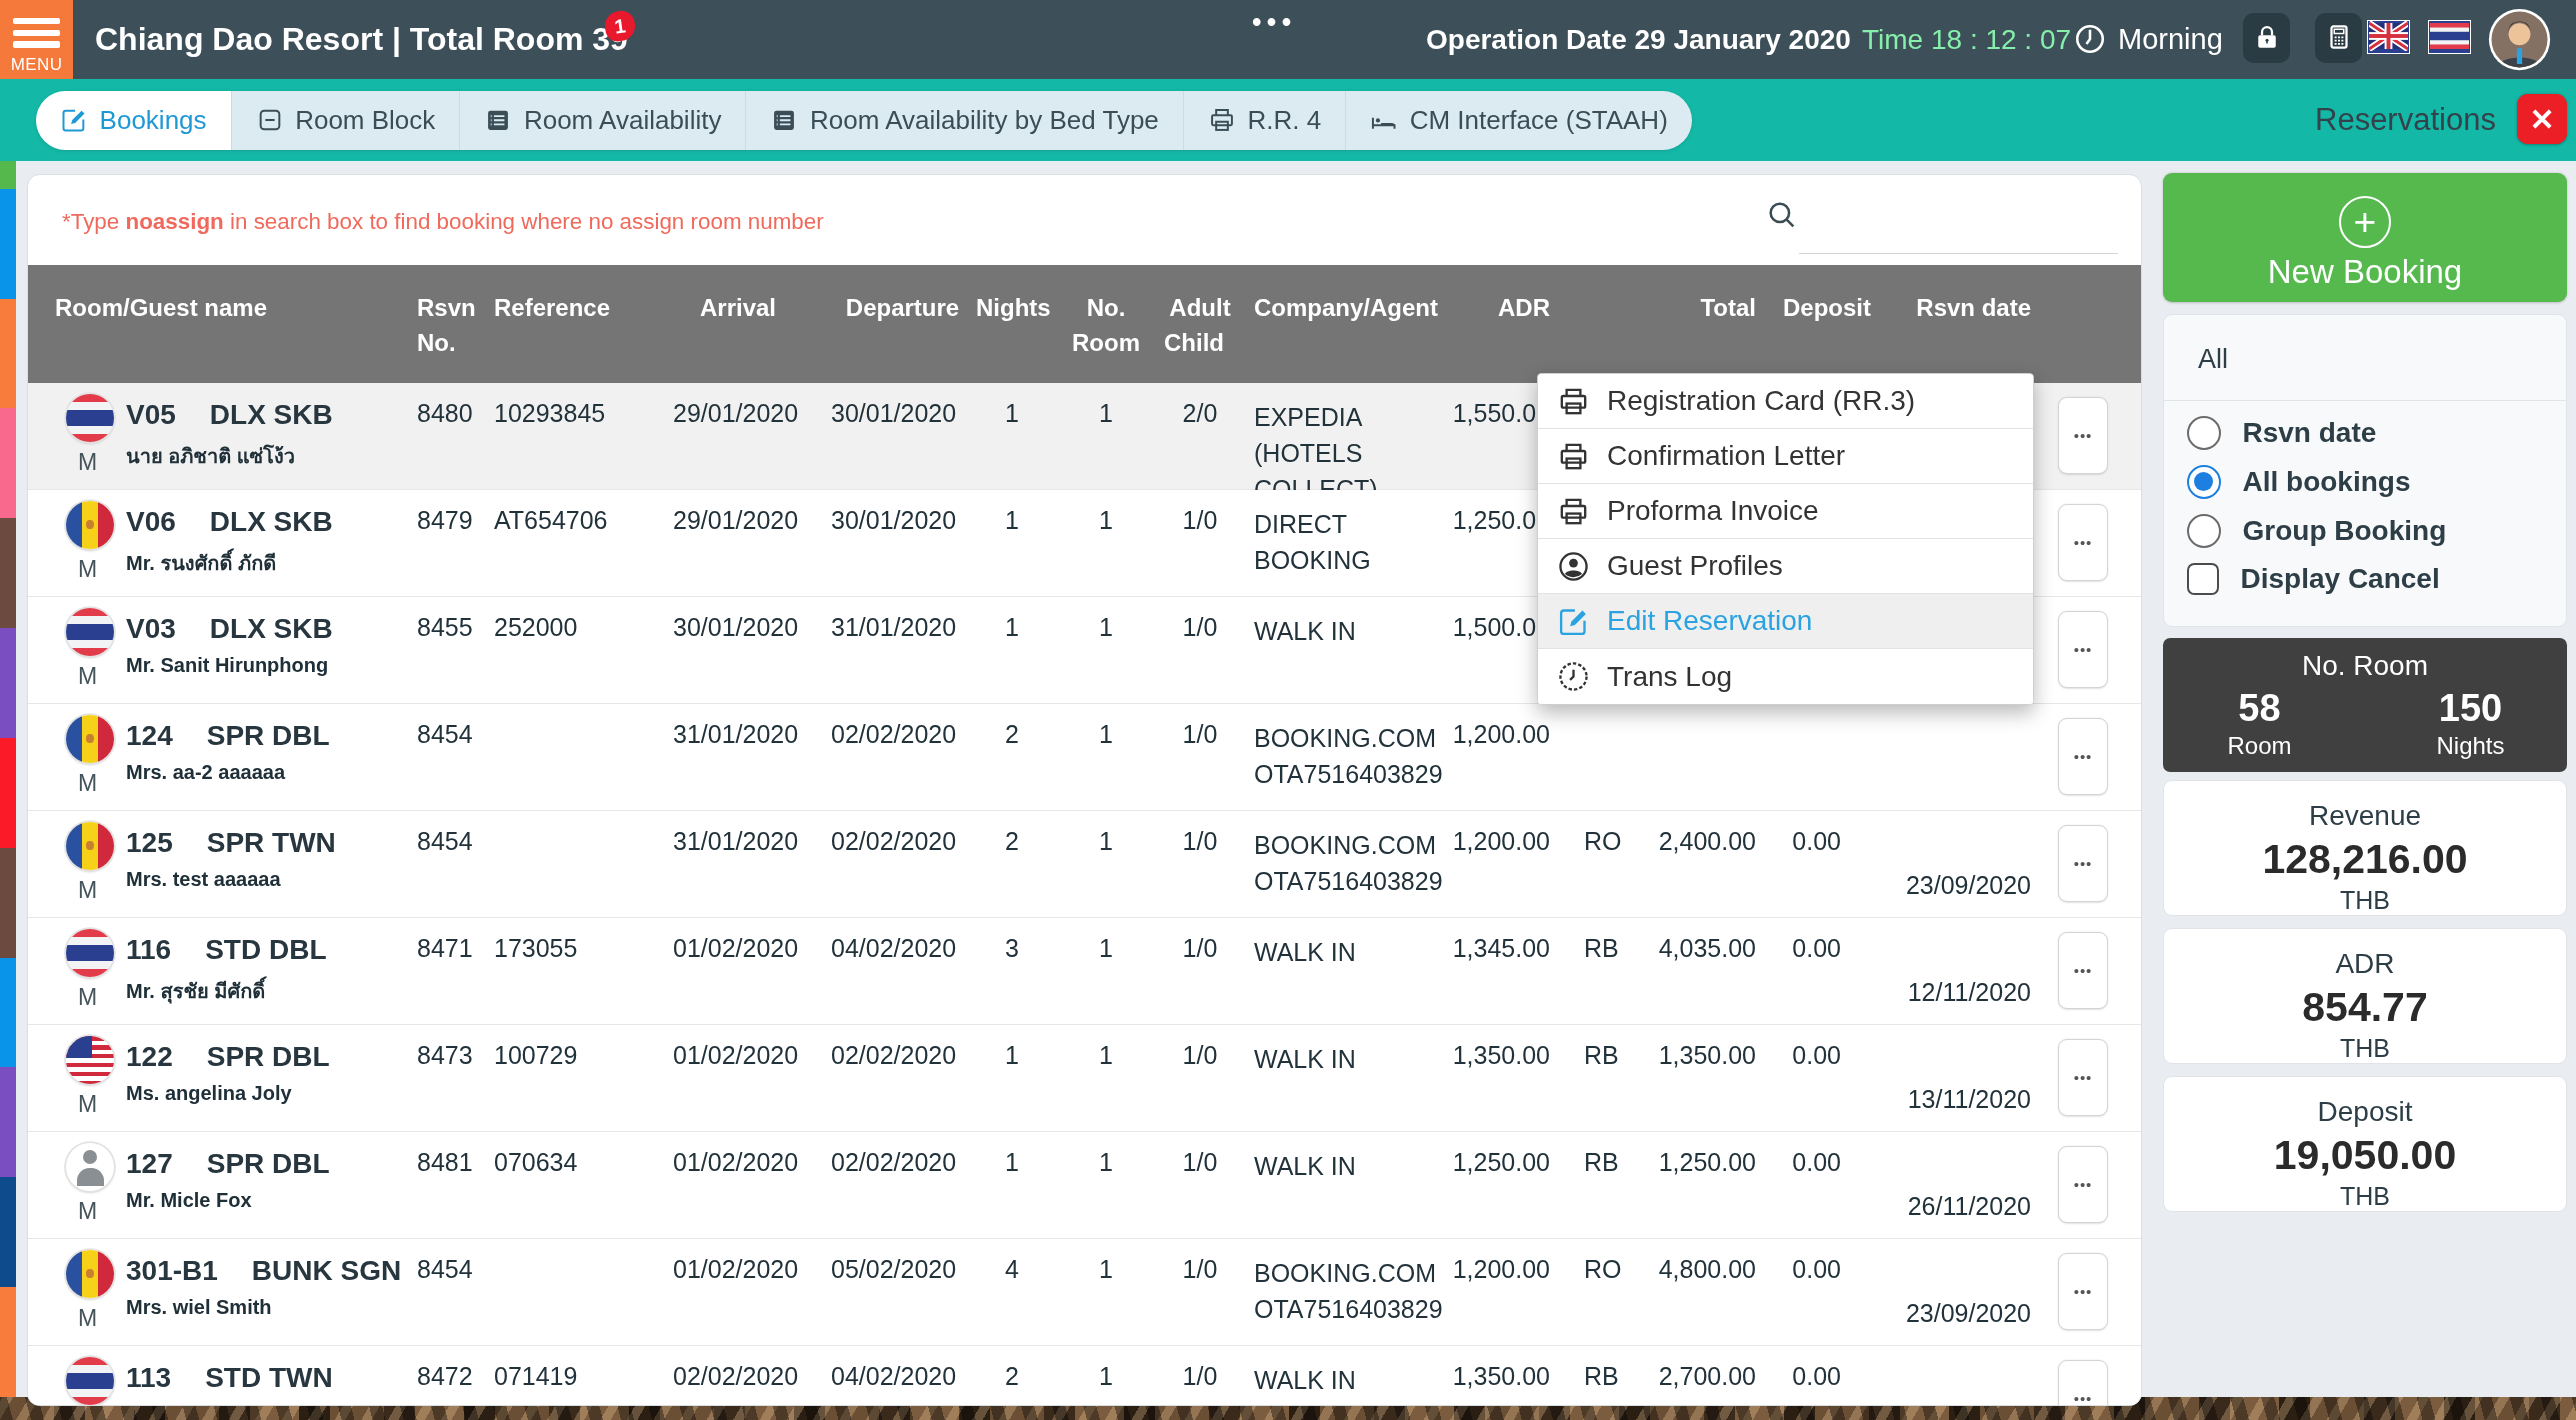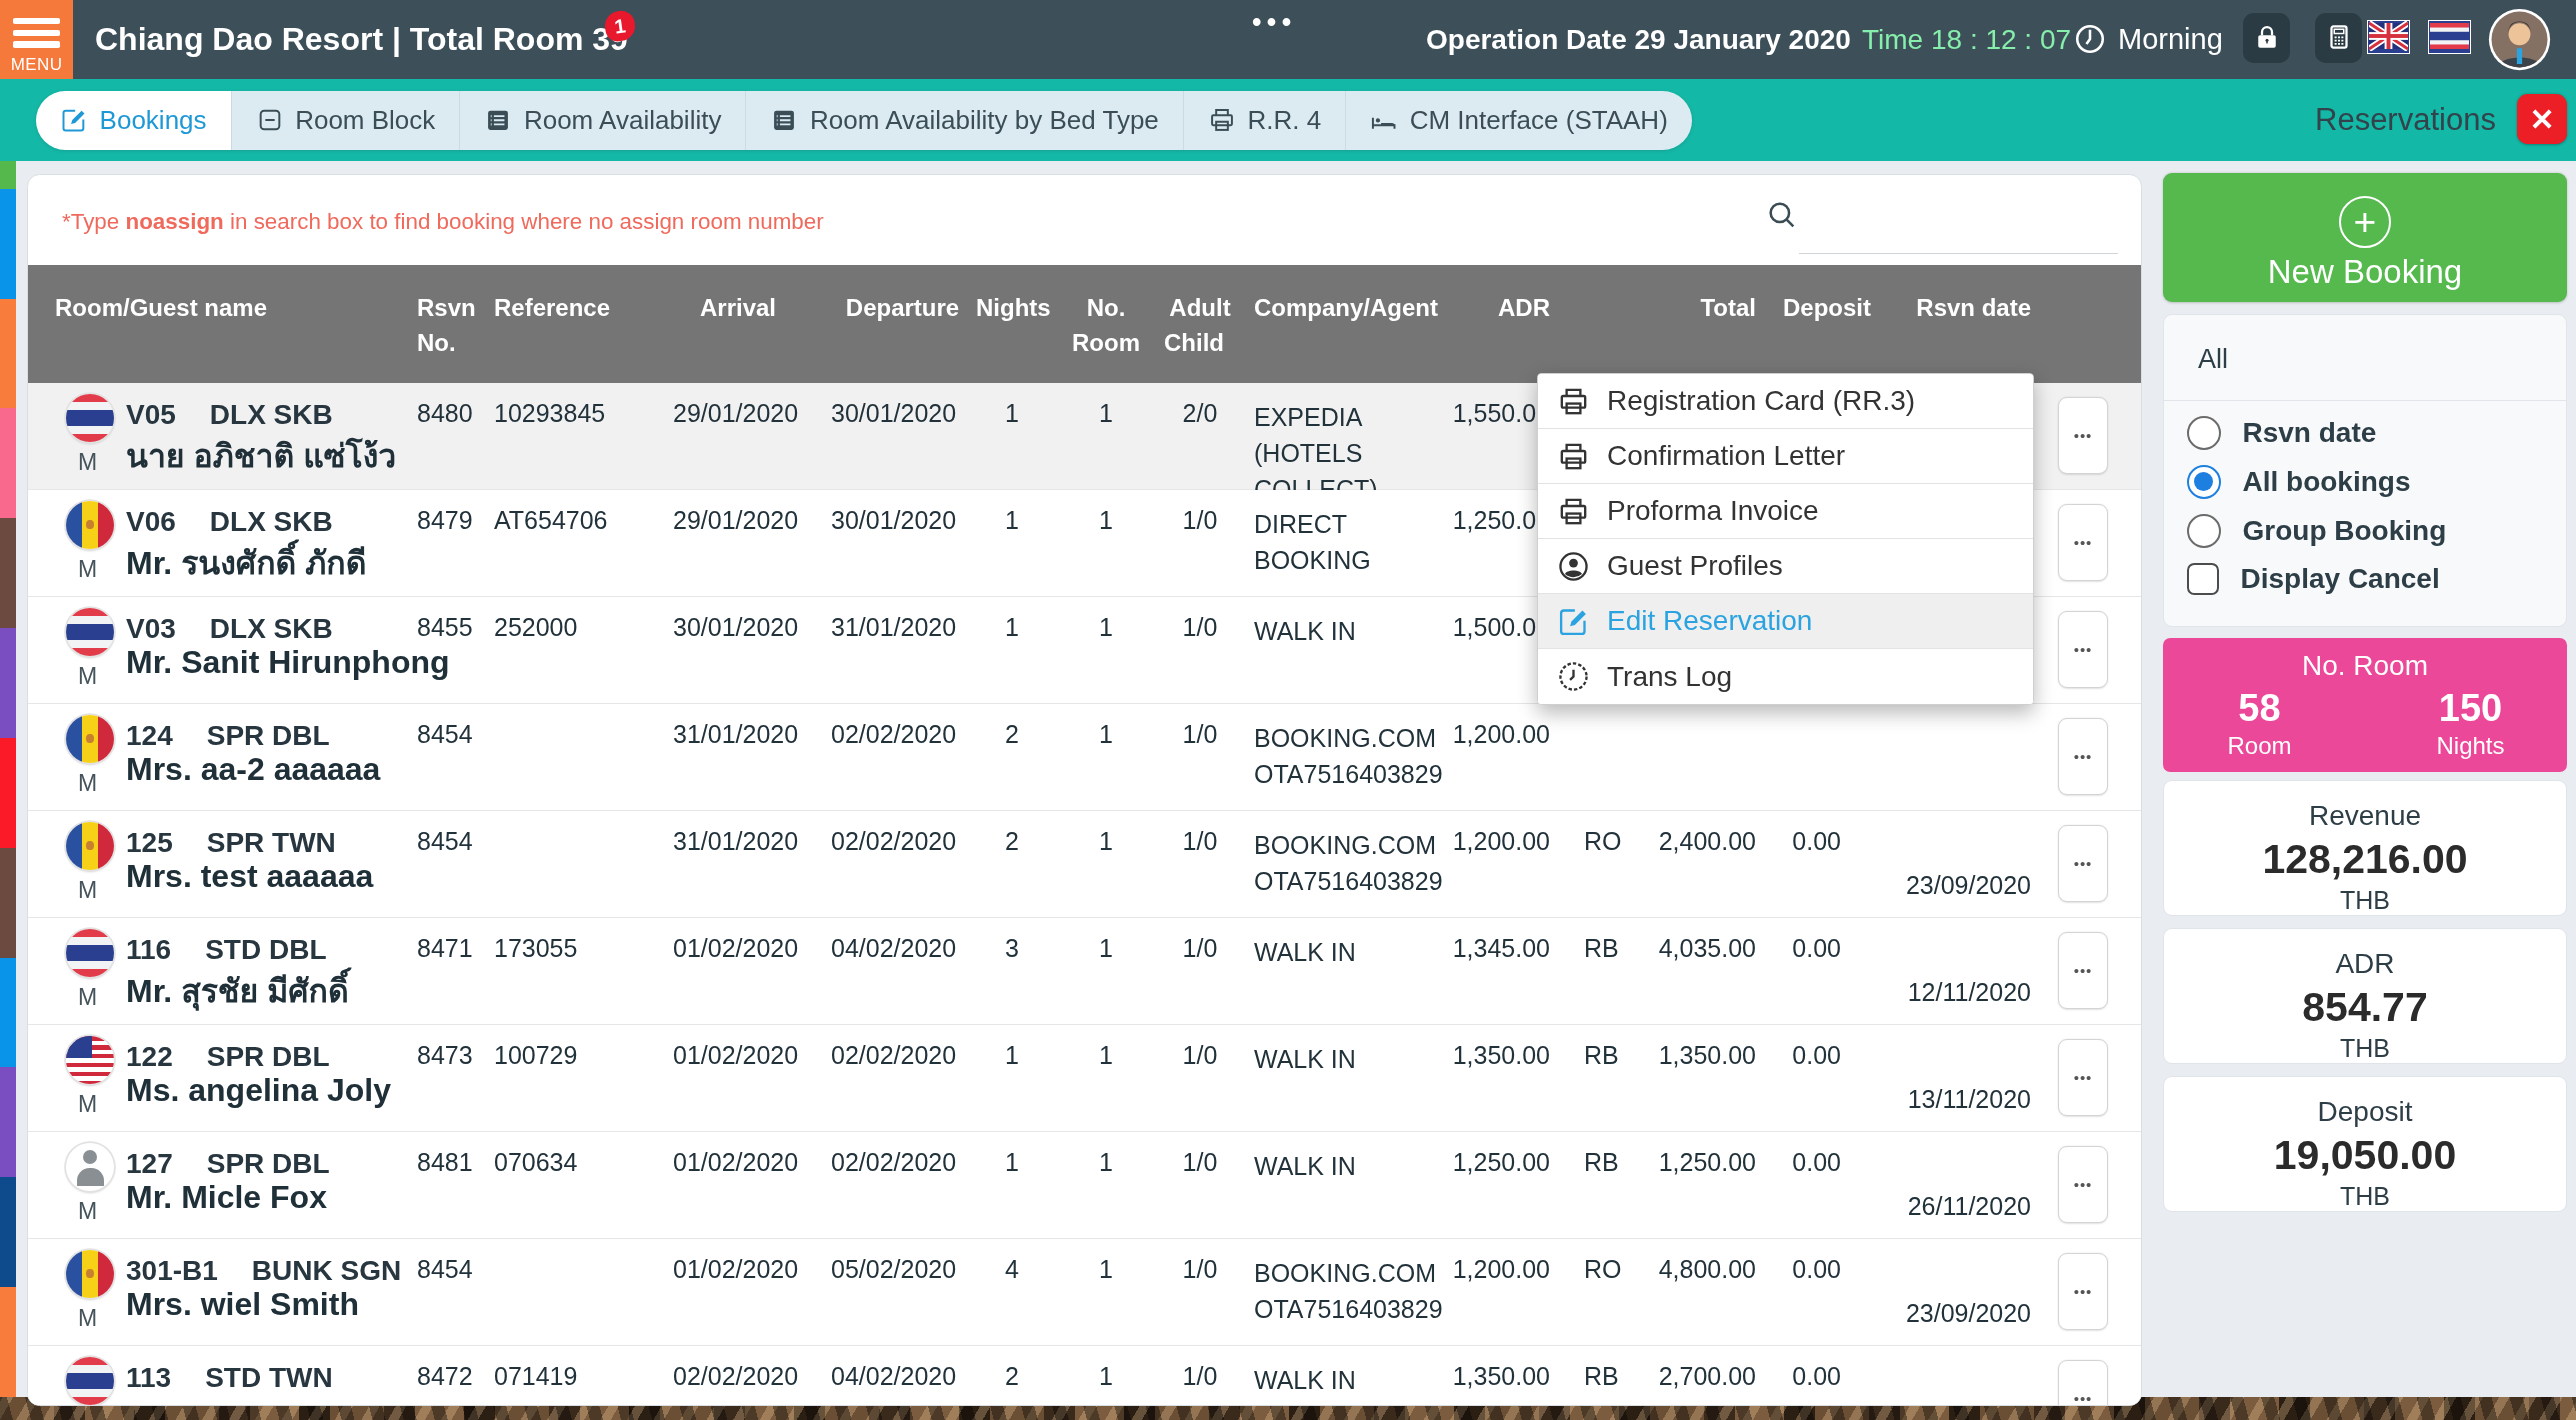--- a/index.html
+++ b/index.html
@@ -59,21 +59,21 @@
   .row.sel{background:#f1f1f1;}
   .cell{position:absolute;top:16px;font-size:25px;color:#22323b;white-space:nowrap;}
   .c-room{left:98px;} .c-rsvn{left:389px;} .c-ref{left:466px;} .c-arr{left:645px;} .c-dept{left:803px;}
   .c-nts{left:948px;width:72px;text-align:center;} .c-rm{left:1042px;width:72px;text-align:center;} .c-ac{left:1136px;width:72px;text-align:center;}
   .c-agent{left:1226px;width:201px;white-space:normal;line-height:36px;}
   .c-adr{left:1395px;width:127px;text-align:right;} .c-rate{left:1556px;width:54px;}
   .c-total{left:1610px;width:118px;text-align:right;} .c-depo{left:1731px;width:82px;text-align:right;}
   .c-date{left:1869px;width:134px;text-align:right;margin-top:44px;}
   .rno,.rtype{font-size:28px;font-weight:bold;color:#27363f;}
   .rtype{margin-left:34px;}
-  .guest{position:absolute;left:98px;top:47px;font-size:32px;font-weight:bold;color:#203039;white-space:nowrap;}
+  .guest{position:absolute;left:98px;top:57px;font-size:20px;font-weight:bold;color:#203039;white-space:nowrap;}
   .flag{position:absolute;left:38px;top:10.7px;width:48px;height:48px;border-radius:50%;overflow:hidden;box-shadow:0 0 0 1.8px #e2e2e2,0 1.8px 2.7px rgba(0,0,0,.2);}
   .f-th{background:linear-gradient(180deg,#e23b49 0 17%,#f2f3f4 17% 33%,#2a3f8f 33% 67%,#f2f3f4 67% 83%,#e23b49 83% 100%);}
   .f-ad{background:linear-gradient(90deg,#2a50a0 0 34%,#f7d117 34% 66%,#d0293c 66% 100%);position:absolute;}
   .f-ad::after{content:"";position:absolute;left:42%;top:40%;width:16%;height:20%;background:#c87f2f;border-radius:50%;}
   .f-us{background:repeating-linear-gradient(180deg,#d0293c 0 4.5px,#fff 4.5px 9px);position:absolute;}
   .f-us::before{content:"";position:absolute;left:0;top:0;width:55%;height:46%;background:#2a3f8f;}
   .f-person{background:#fff;position:absolute;}
   .f-person::before{content:"";position:absolute;left:17px;top:7.2px;width:14.3px;height:14.3px;border-radius:50%;background:#8a8f94;}
   .f-person::after{content:"";position:absolute;left:10.7px;top:25px;width:27px;height:18px;border-radius:12.5px 12.5px 0 0;background:#8a8f94;}
   .mlab{position:absolute;left:50px;top:66px;font-size:23px;color:#45535b;}
@@ -94,21 +94,21 @@
   .newbk .nb-label{font-size:33px;}
   .filtercard{position:absolute;left:0;top:314px;width:404px;height:313px;background:#f8f9fa;border:0.9px solid #e1e5e9;border-radius:9px;}
   .filtertitle{padding:29px 0 0 34px;font-size:27px;color:#2d3e47;}
   .filterdiv{margin-top:25px;border-top:0.9px solid #e1e5e9;}
   .opt{display:flex;align-items:center;gap:21.5px;padding-left:23px;margin-top:15px;cursor:pointer;}
   .opt .lab{font-size:28px;color:#2d3e47;font-weight:bold;}
   .radio{width:34px;height:34px;border:2.7px solid #6b6b6b;border-radius:50%;background:#fff;position:relative;flex:0 0 34px;}
   .radio.on{border-color:#1d7fe0;}
   .radio.on::after{content:"";position:absolute;left:4.5px;top:4.5px;width:19.7px;height:19.7px;border-radius:50%;background:#1d7fe0;}
   .chk{width:32px;height:32px;border:2.7px solid #4c4c4c;border-radius:7.2px;background:#fff;flex:0 0 32px;}
-  .noroom{position:absolute;left:0;top:638px;width:404px;height:134px;background:#ec4899;border-radius:7.2px;color:#fff;text-align:center;}
+  .noroom{position:absolute;left:0;top:638px;width:404px;height:134px;background:#404040;border-radius:7.2px;color:#fff;text-align:center;}
   .noroom .nr-title{font-size:28px;margin-top:11.6px;}
   .nr-cols{display:flex;margin-top:5.4px;gap:18px;}
   .nr-col{flex:1;}
   .nr-val{font-size:38px;font-weight:bold;}
   .nr-lab{font-size:24px;margin-top:1.8px;}
   .statcard{position:absolute;left:0;width:404px;height:136px;background:#fff;border:0.9px solid #e0e4e8;border-radius:9px;text-align:center;color:#2d3e47;}
   .st0{top:780px;} .st1{top:928px;} .st2{top:1076px;}
   .stat-lab{font-size:28px;margin-top:19px;}
   .stat-val{font-size:41px;font-weight:bold;color:#2b2b2b;margin-top:3.6px;}
   .stat-cur{font-size:25px;margin-top:3.6px;}

